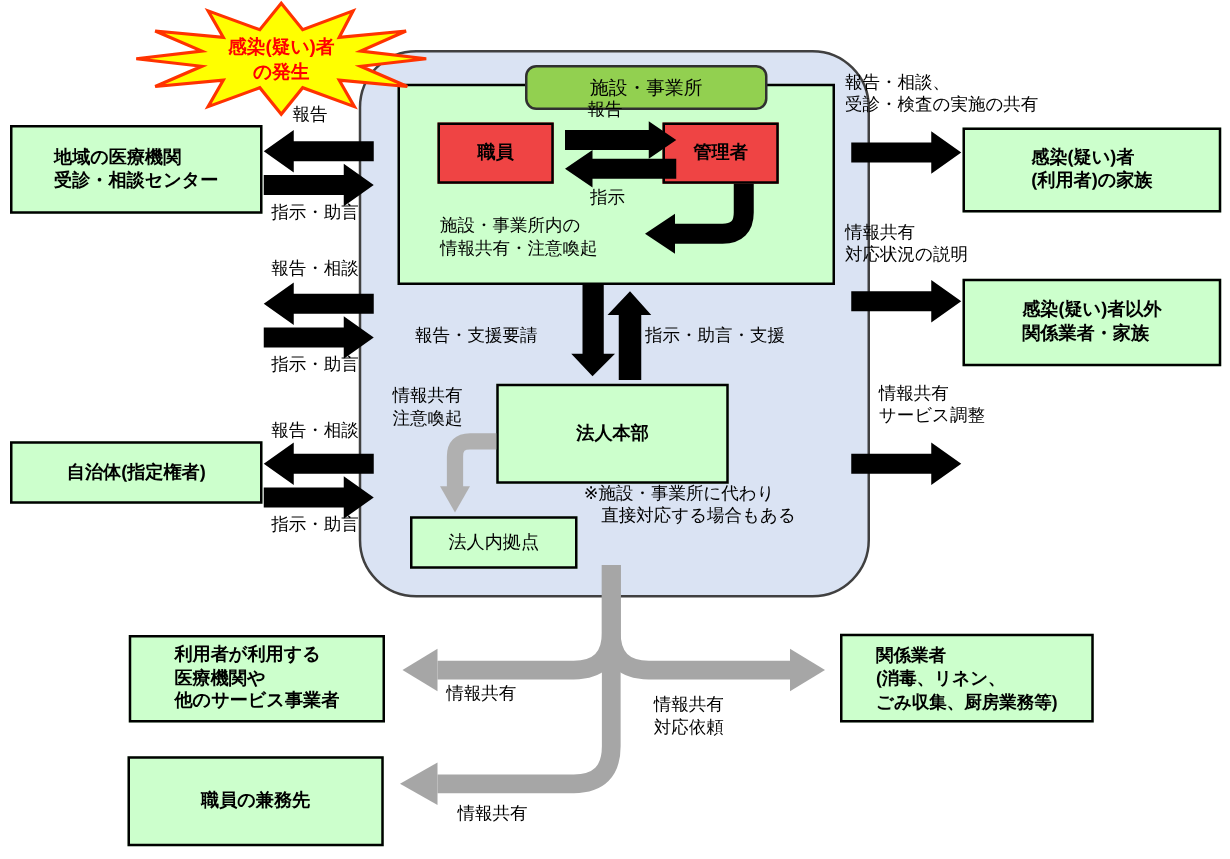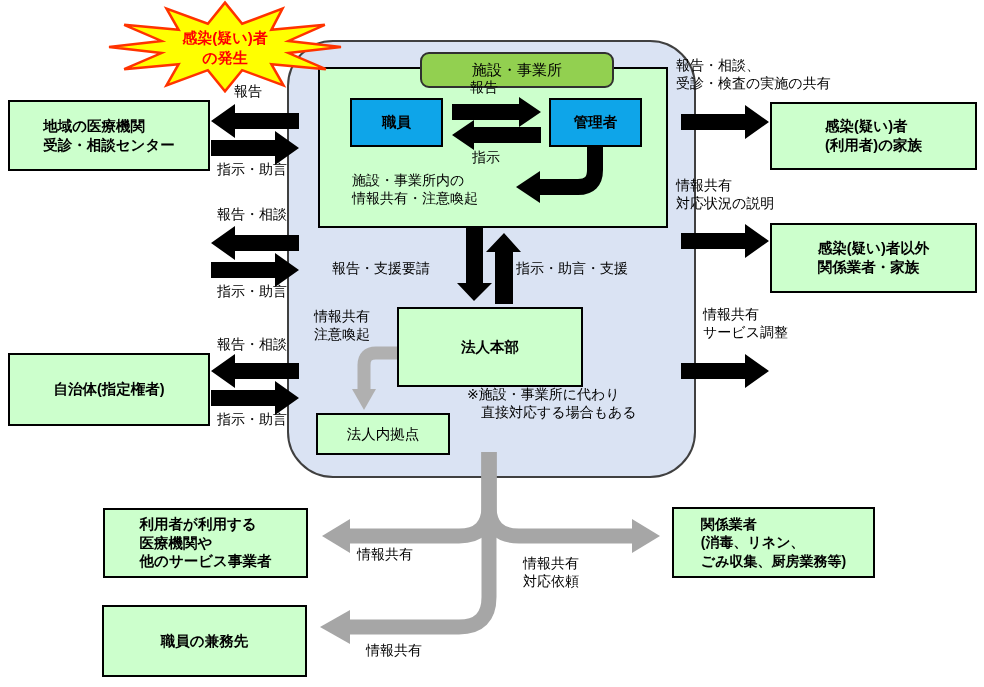--- a/index.html
+++ b/index.html
@@ -10,22 +10,22 @@
   .bigbox{
     position:absolute;left:287px;top:40px;width:409px;height:438px;
     background:#dae3f3;border:2px solid #404040;border-radius:46px;box-sizing:border-box;
   }
   .node{
     position:absolute;box-sizing:border-box;border:2px solid #000;
     display:flex;align-items:center;justify-content:center;
     font-weight:bold;font-size:14.5px;line-height:1.3;white-space:pre-line;
   }
   .green{background:#ccffcc;}
-  .blue{background:#0ea5e9;}
-  .normalweight{font-weight:normal;}
+  .blue{background:#ef4444;}
+  .normalweight{font-weight:normal;margin-left:12px;}
   .innerbox{
     position:absolute;left:318px;top:67px;width:350px;height:161px;
     background:#ccffcc;border:2px solid #000;box-sizing:border-box;
   }
   .header{
     position:absolute;left:393px;top:52px;width:194px;height:36px;
     background:#92d050;border:2px solid #303030;border-radius:9px;box-sizing:border-box;
     display:flex;align-items:center;justify-content:center;
     font-size:15px;font-weight:normal;margin-left:27px;
   }
@@ -44,28 +44,28 @@
 <body>
 
 <div id="canvas">
 
   <div class="bigbox"></div>
 
   <div class="innerbox"></div>
   <div class="header">施設・事業所</div>
 
   <div class="node blue" style="left:350px;top:98px;width:93px;height:49px">職員</div>
-  <div class="node blue" style="left:549px;top:98px;width:93px;height:49px">管理者</div>
+  <div class="node blue" style="left:530px;top:98px;width:93px;height:49px">管理者</div>
 
   <div class="node green" style="left:397px;top:307px;width:186px;height:80px">法人本部</div>
   <div class="node green normalweight" style="left:316px;top:413px;width:134px;height:42px">法人内拠点</div>
 
   <div class="node green" style="left:8px;top:100px;width:202px;height:71px">地域の医療機関
 受診・相談センター</div>
-  <div class="node green" style="left:8px;top:353px;width:202px;height:73px">自治体(指定権者)</div>
+  <div class="node green" style="left:8px;top:353px;width:202px;height:50px">自治体(指定権者)</div>
 
   <div class="node green" style="left:770px;top:102px;width:207px;height:68px">感染(疑い)者
 (利用者)の家族</div>
   <div class="node green" style="left:770px;top:223px;width:207px;height:70px">感染(疑い)者以外
 関係業者・家族</div>
 
   <div class="node green" style="left:103px;top:508px;width:205px;height:70px">利用者が利用する
 医療機関や
 他のサービス事業者</div>
   <div class="node green" style="left:102px;top:605px;width:205px;height:72px">職員の兼務先</div>

